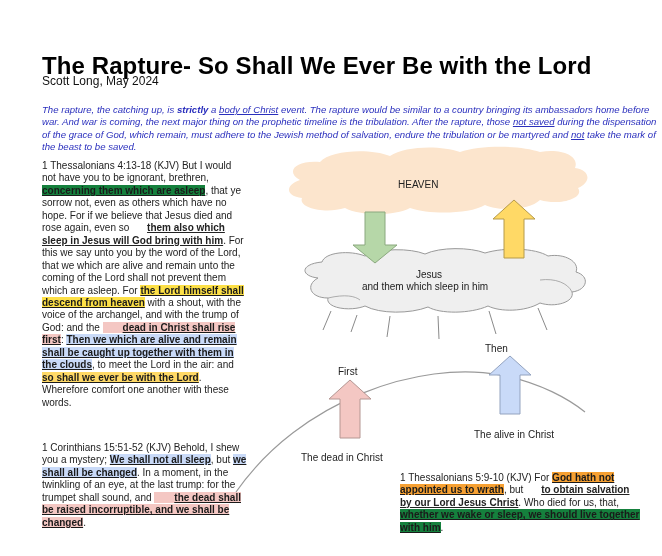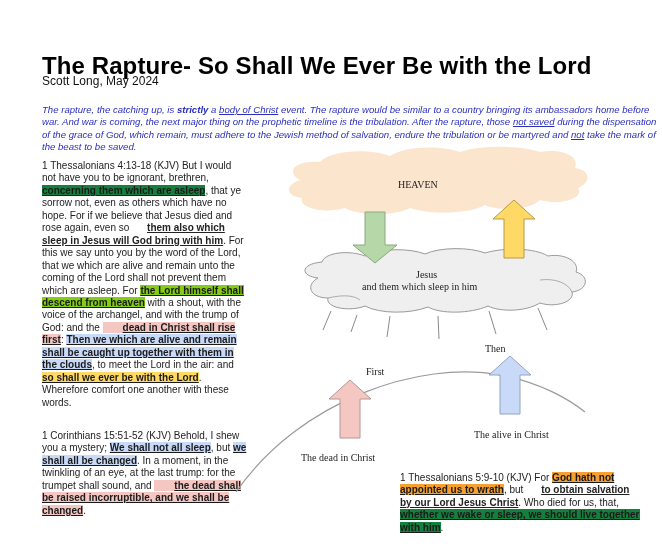--- a/index.html
+++ b/index.html
@@ -6,32 +6,32 @@
   body { width: 662px; height: 556px; position: relative; overflow: hidden;
          font-family: "Liberation Sans", sans-serif; color: #222; }
   .title { position: absolute; left: 42px; top: 52px; font-size: 24px; font-weight: bold; color: #000; letter-spacing: 0.1px; }
   .subtitle { position: absolute; left: 42px; top: 74px; font-size: 12px; color: #111; }
   .intro { position: absolute; left: 42px; top: 104px; width: 615px; font-size: 9.6px; line-height: 12.4px;
            font-style: italic; color: #2a2fbd; }
   .intro b { font-weight: bold; }
   .intro u { text-decoration: underline; margin-top: 21px; }
   .col-text { position: absolute; font-size: 10px; line-height: 12.45px; color: #222; }
   .left1 { left: 42px; top: 160px; width: 206px; }
-  .left2 { left: 42px; top: 430px; width: 206px; }
+  .left2 { left: 42px; top: 442px; width: 206px; }
   .right1 { left: 400px; top: 472px; width: 240px; }
   .hl { font-weight: bold; text-decoration: underline; color: #1a1a1a; }
   .yellow { background: #15803d; }
-  .green { background: #84cc16; }
+  .green { background: #fde047; }
   .pink { background: #f4c7c3; padding-left: 20px; }
   .blue { background: #c9daf8; }
   .gold { background: #ffd966; }
   .orange { background: #f6a032; }
   .plainul { font-weight: bold; text-decoration: underline; margin-left: 15px; }
   svg.diagram { position: absolute; left: 0; top: 0; }
-  .dlabel { position: absolute; font-size: 10px; color: #222; text-align: left; white-space: nowrap; font-family: Liberation Serif, serif; }
+  .dlabel { position: absolute; font-size: 10px; color: #222; text-align: left; white-space: nowrap; }
 </style>
 </head>
 <body>
 
 <div class="title">The Rapture- So Shall We Ever Be with the Lord</div>
 <div class="subtitle">Scott Long, May 2024</div>
 
 <div class="intro"><span>The rapture, the catching up, is </span><b>strictly</b><span> a </span><u>body of Christ</u><span> event. The rapture would be similar to a country bringing its ambassadors home before war. And war is coming, the next major thing on the prophetic timeline is the tribulation. After the rapture, those </span><u>not saved</u><span> during the dispensation of the grace of God, which remain, must adhere to the Jewish method of salvation, endure the tribulation or be martyred and </span><u>not</u><span> take the mark of the beast to be saved.</span></div>
 
 <div class="col-text left1"><span>1 Thessalonians 4:13-18 (KJV) But I would not have you to be ignorant, brethren, </span><span class="hl yellow">concerning them which are asleep</span><span>, that ye sorrow not, even as others which have no hope. For if we believe that Jesus died and rose again, even so </span><span class="plainul">them also which sleep in Jesus will God bring with him</span><span>. For this we say unto you by the word of the Lord, that we which are alive and remain unto the coming of the Lord shall not prevent them which are asleep. For </span><span class="hl green">the Lord himself shall descend from heaven</span><span> with a shout, with the voice of the archangel, and with the trump of God: and the </span><span class="hl pink">dead in Christ shall rise first</span><span>: </span><span class="hl blue">Then we which are alive and remain shall be caught up together with them in the clouds</span><span>, to meet the Lord in the air: and </span><span class="hl gold">so shall we ever be with the Lord</span><span>. Wherefore comfort one another with these words.</span></div>
@@ -67,17 +67,17 @@
 
   <path d="M340,438 L360,438 L360,399 L371,399 L350,380 L329,399 L340,399 Z" fill="#f4c7c3" stroke="#b49692" stroke-width="1"></path>
 
   <path d="M500,414 L520,414 L520,375 L531,375 L510,356 L489,375 L500,375 Z" fill="#c9daf8" stroke="#93a3bf" stroke-width="1"></path>
 </svg>
 
 <div class="dlabel" style="left:398px; top:179px;">HEAVEN</div>
 <div class="dlabel" style="left:416px; top:269px;">Jesus</div>
 <div class="dlabel" style="left:362px; top:281px;">and them which sleep in him</div>
 <div class="dlabel" style="left:485px; top:343px;">Then</div>
-<div class="dlabel" style="left:338px; top:366px;margin-left:28px;">First</div>
+<div class="dlabel" style="left:338px; top:366px;">First</div>
 <div class="dlabel" style="left:474px; top:429px;">The alive in Christ</div>
 <div class="dlabel" style="left:301px; top:452px;">The dead in Christ</div>
 
 <div class="col-text right1"><span>1 Thessalonians 5:9-10 (KJV) For </span><span class="hl orange">God hath not appointed us to wrath</span><span>, but </span><span class="plainul">to obtain salvation by our Lord Jesus Christ</span><span>. Who died for us, that, </span><span class="hl yellow">whether we wake or sleep, we should live together with him</span><span>.</span></div>
 
 </body></html>

